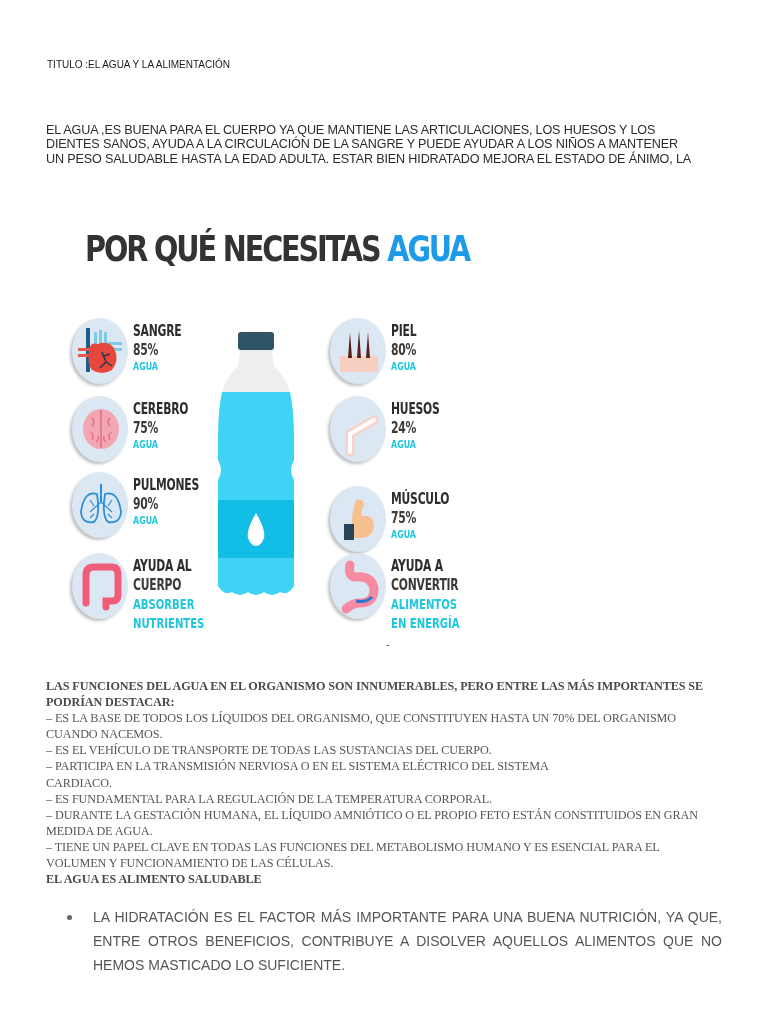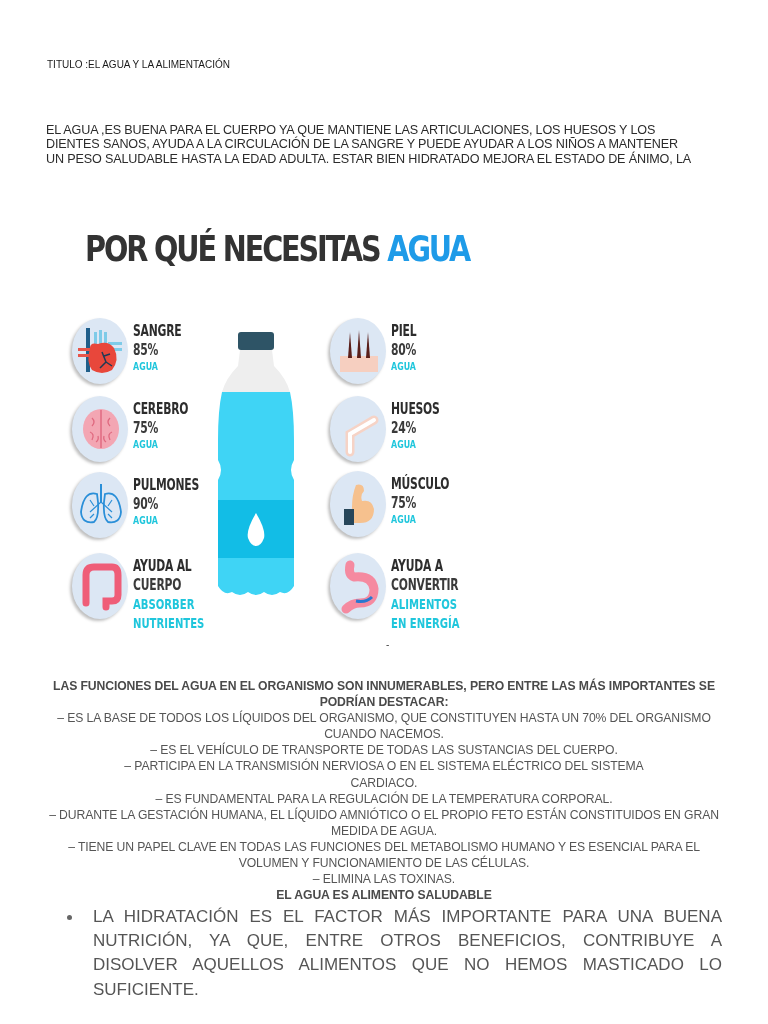--- a/index.html
+++ b/index.html
@@ -21,25 +21,25 @@
   .organ .name { font-size: 15px; color: #2d2d2d; line-height: 19px; letter-spacing: -0.3px; }
   .organ .pct { font-size: 15px; color: #3a3a3a; line-height: 19px; letter-spacing: -0.3px; }
   .organ .sub { font-size: 11px; color: #1fc6dc; line-height: 14px; }
   .organ .sub.big { font-size: 14px; line-height: 19px; }
 
   .bottle { position: absolute; left: 156px; top: 115px; width: 80px; height: 270px; }
 
   .dash-mark { position: absolute; left: 326px; top: 424px; font-size: 10px; color: #444; }
 
   
-  .functions { position: absolute; left: 46px; top: 678px; width: 676px; font-family: Liberation Sans, sans-serif; font-size: 12.2px; line-height: 16.1px; color: #555555; letter-spacing: -0.1px; text-align: center; }
+  .functions { position: absolute; left: 46px; top: 678px; width: 676px; font-family: Liberation Serif, serif; font-size: 12.2px; line-height: 16.1px; color: #555555; letter-spacing: -0.1px; }
   .functions .bold { font-weight: bold; color: #4a4a4a; }
   .functions p { margin: 0; }
 
-  .bullet-list { position: absolute; left: 46px; top: 905px; width: 676px; font-size: 17px; color: #555555; }
+  .bullet-list { position: absolute; left: 46px; top: 905px; width: 676px; font-size: 14px; color: #555555; }
   .bullet-item { position: relative; padding-left: 47px; line-height: 24.2px; text-align: justify; }
   .bullet-item .dot { position: absolute; left: 21px; top: 10px; width: 5px; height: 5px; border-radius: 50%; background: #666; }
 </style>
 </head>
 <body>
 
 <div class="doc-title">TITULO :EL AGUA Y LA ALIMENTACIÓN</div>
 
 <div class="intro">
   <div>EL AGUA ,ES BUENA PARA EL CUERPO YA QUE MANTIENE LAS ARTICULACIONES, LOS HUESOS Y LOS</div>
@@ -152,21 +152,21 @@
         <path d="M20 56 L20 38 L44 24" fill="none" stroke="#ffffff" stroke-width="4" stroke-linecap="round"></path>
       </svg>
     </div>
     <div class="text">
       <div class="name">HUESOS</div>
       <div class="pct">24%</div>
       <div class="sub">AGUA</div>
     </div>
   </div>
 
-  <div class="organ" style="left:270px; top:256px;">
+  <div class="organ" style="left:270px; top:271px;">
     <div class="circle">
       <svg viewBox="0 0 56 66">
         <path d="M26 14 Q34 12 34 20 Q30 24 32 30 Q42 28 44 38 Q44 52 30 52 L22 52 L22 36 Q22 24 26 14 Z" fill="#f6c18e"></path>
         <rect x="14" y="38" width="10" height="16" fill="#27465a"></rect>
       </svg>
     </div>
     <div class="text">
       <div class="name">MÚSCULO</div>
       <div class="pct">75%</div>
       <div class="sub">AGUA</div>
@@ -193,21 +193,20 @@
 
 <div class="functions">
   <p class="bold">LAS FUNCIONES DEL AGUA EN EL ORGANISMO SON INNUMERABLES, PERO ENTRE LAS MÁS IMPORTANTES SE PODRÍAN DESTACAR:</p>
   <p>– ES LA BASE DE TODOS LOS LÍQUIDOS DEL ORGANISMO, QUE CONSTITUYEN HASTA UN 70% DEL ORGANISMO CUANDO NACEMOS.</p>
   <p>– ES EL VEHÍCULO DE TRANSPORTE DE TODAS LAS SUSTANCIAS DEL CUERPO.</p>
   <p>– PARTICIPA EN LA TRANSMISIÓN NERVIOSA O EN EL SISTEMA ELÉCTRICO DEL SISTEMA</p>
   <p>CARDIACO.</p>
   <p>– ES FUNDAMENTAL PARA LA REGULACIÓN DE LA TEMPERATURA CORPORAL.</p>
   <p>– DURANTE LA GESTACIÓN HUMANA, EL LÍQUIDO AMNIÓTICO O EL PROPIO FETO ESTÁN CONSTITUIDOS EN GRAN MEDIDA DE AGUA.</p>
   <p>– TIENE UN PAPEL CLAVE EN TODAS LAS FUNCIONES DEL METABOLISMO HUMANO Y ES ESENCIAL PARA EL VOLUMEN Y FUNCIONAMIENTO DE LAS CÉLULAS.</p>
-  <p>– ELIMINA LAS TOXINAS.</p>
   <p class="bold">EL AGUA ES ALIMENTO SALUDABLE</p>
 </div>
 
 <div class="bullet-list">
   <div class="bullet-item">
     <span class="dot"></span>
     <span>LA HIDRATACIÓN ES EL FACTOR MÁS IMPORTANTE PARA UNA BUENA NUTRICIÓN, YA QUE, ENTRE OTROS BENEFICIOS, CONTRIBUYE A DISOLVER AQUELLOS ALIMENTOS QUE NO HEMOS MASTICADO LO SUFICIENTE.</span>
   </div>
 </div>
 

